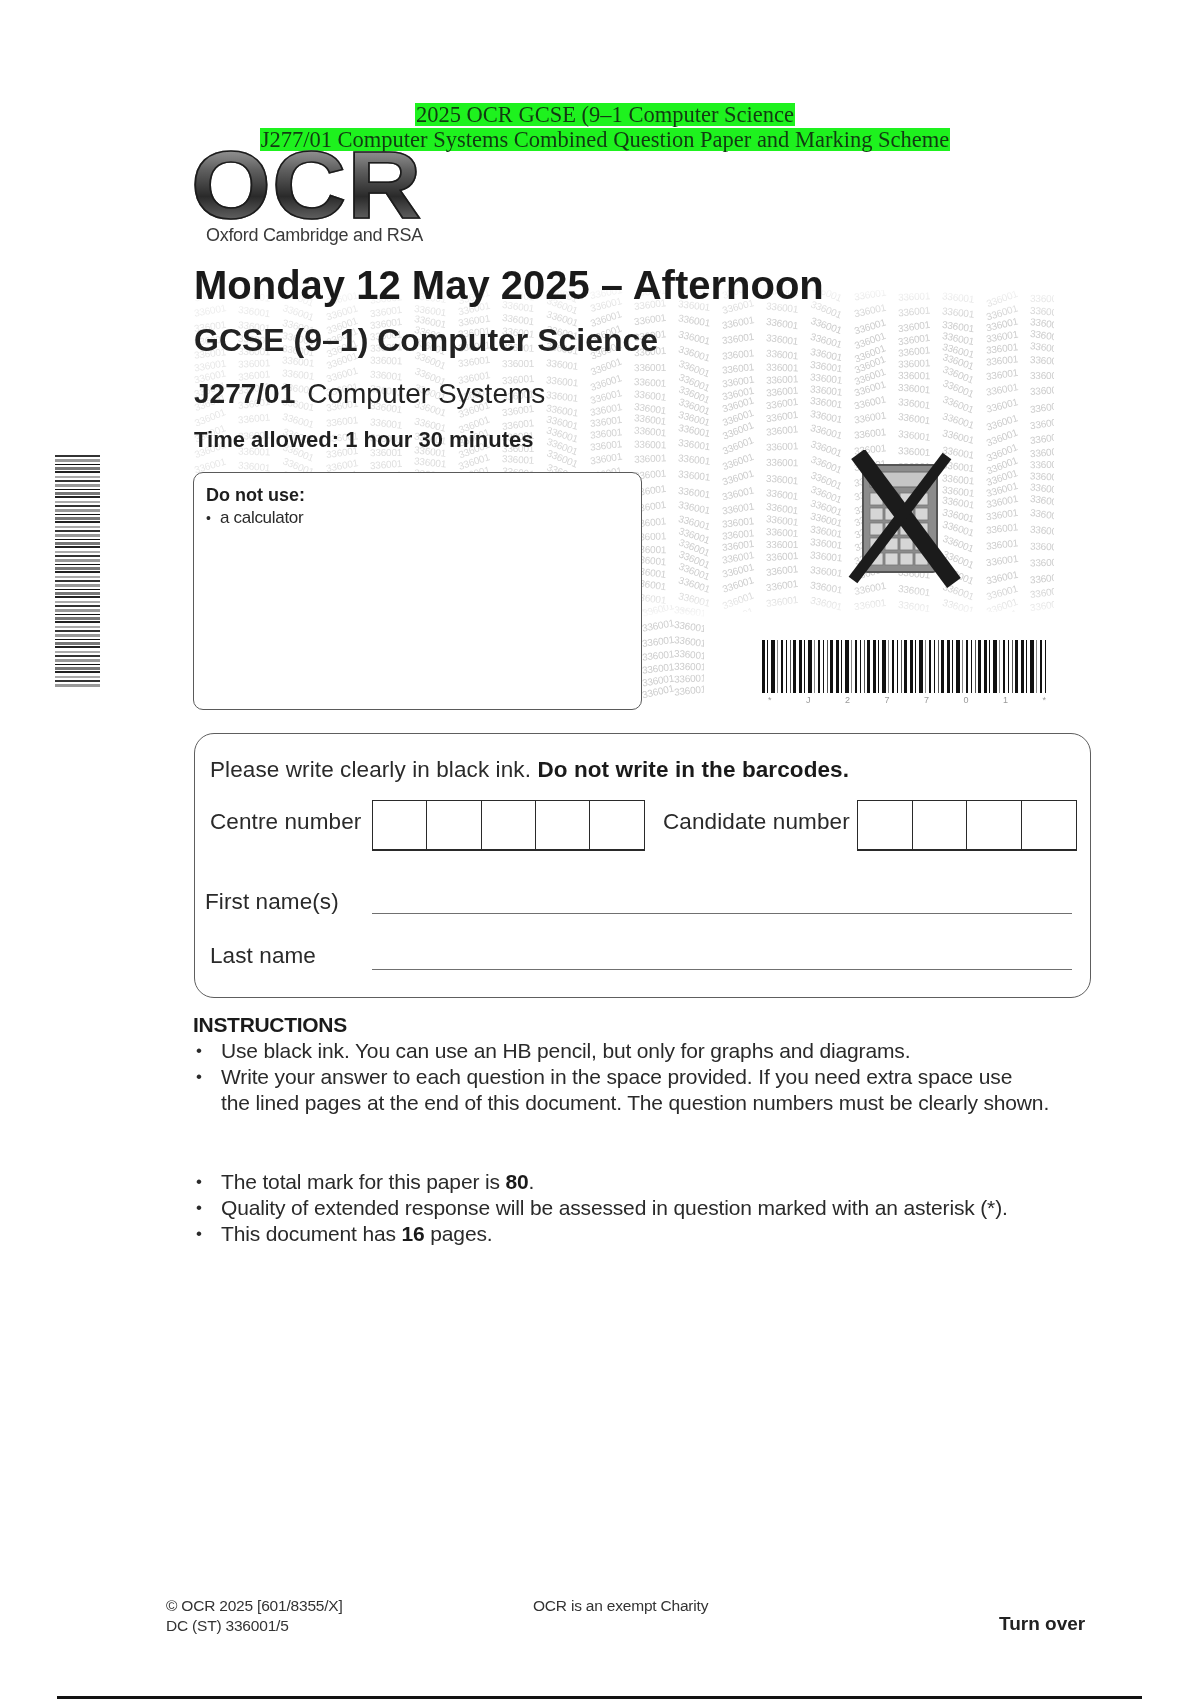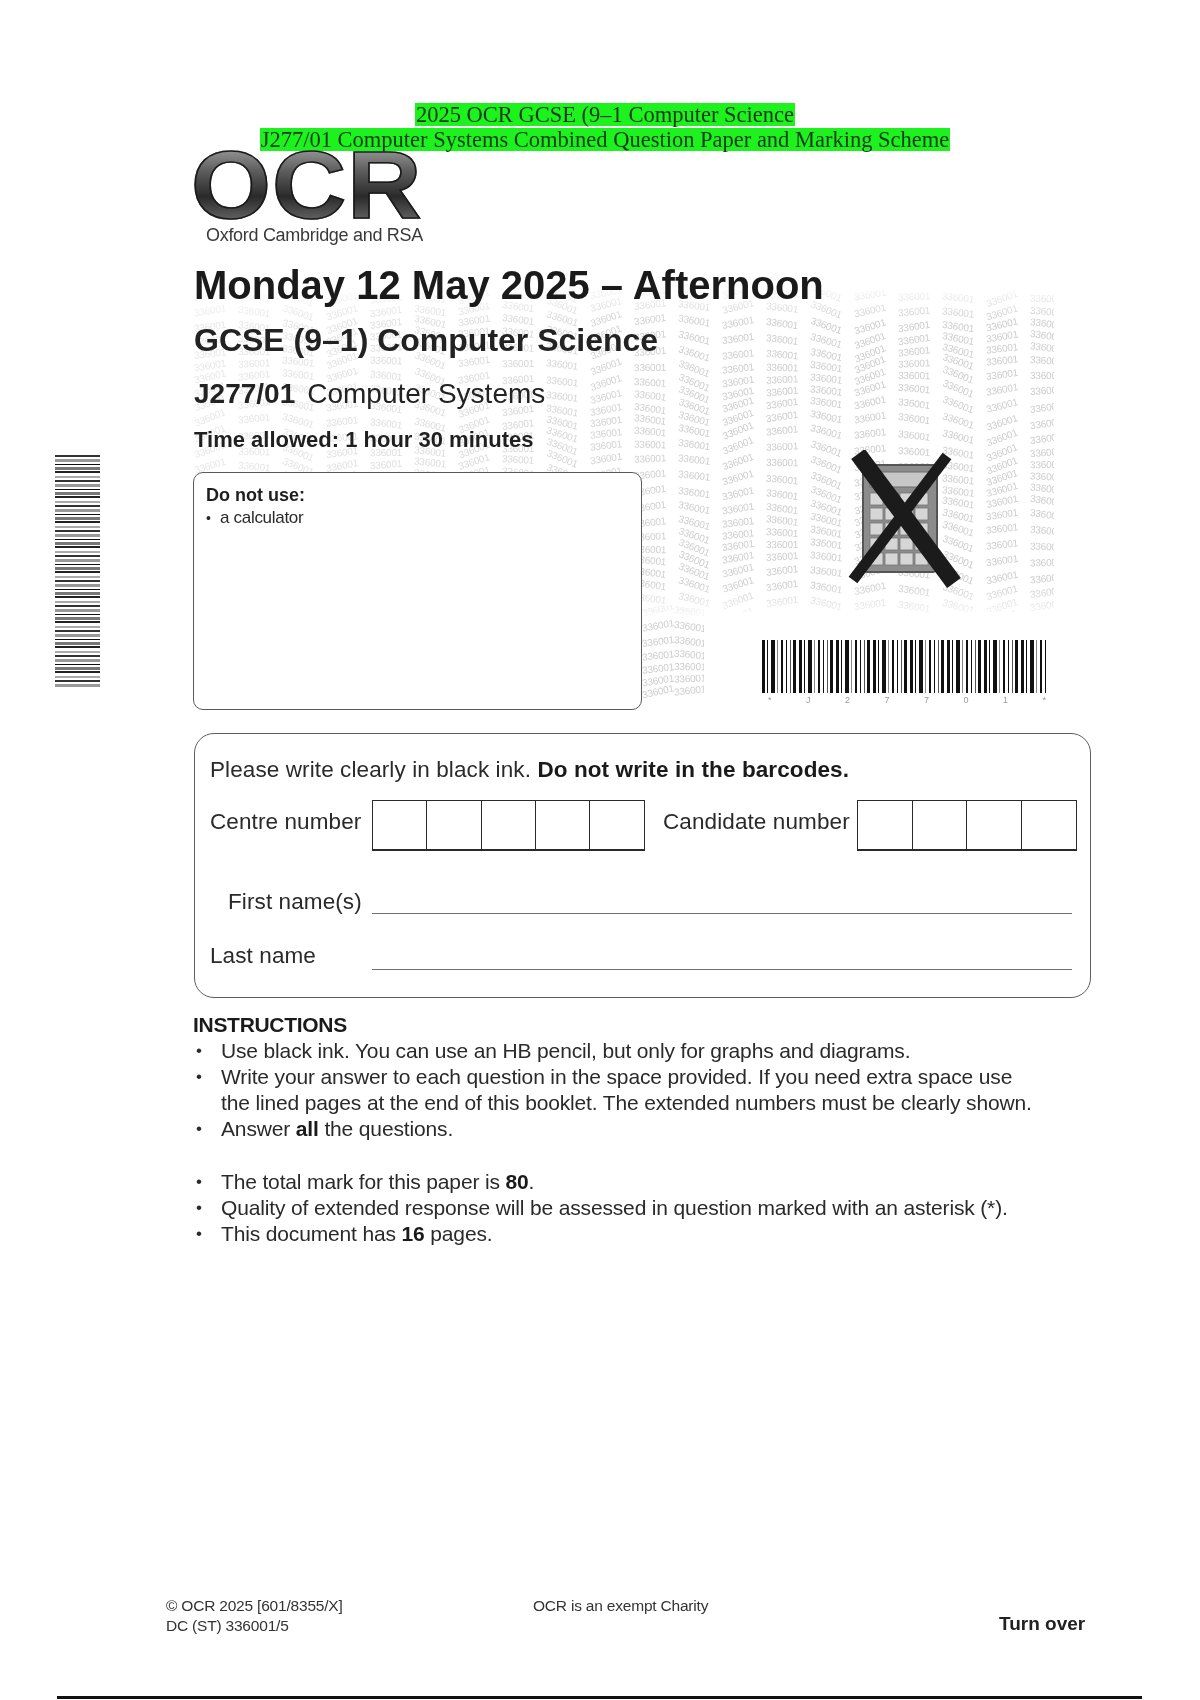--- a/index.html
+++ b/index.html
@@ -646,33 +646,32 @@
     </div>
 
     <div class="f-text" style="left:468px;top:75px">Candidate number</div>
     <div class="digits" style="left:662px;width:220px">
       <input type="text" maxlength="1" value="" style="">
       <input type="text" maxlength="1" value="" style="">
       <input type="text" maxlength="1" value="" style="">
       <input type="text" maxlength="1" value="" style="">
     </div>
 
-    <div class="f-text" style="left:33px;top:155px">First name(s)</div>
+    <div class="f-text" style="left:10px;top:155px">First name(s)</div>
     <input class="name-line" type="text" style="top: 156px;" value="">
 
     <div class="f-text" style="left:15px;top:209px">Last name</div>
     <input class="name-line" type="text" style="top: 212px;" value="">
   </div>
 
   <div class="section" style="top:1012px">
     <h2>INSTRUCTIONS</h2>
     <div class="li"><span>Use black ink. You can use an HB pencil, but only for graphs and diagrams.</span></div>
     <div class="li"><span>Write your answer to each question in the space provided. If you need extra space use</span></div>
-    <div class="cont"><span>the lined pages at the end of this booklet. The extended numbers must be clearly shown.</span></div>
-    <div class="li"><span>Answer </span><b>all</b><span> the questions.</span></div>
+    <div class="cont"><span>the lined pages at the end of this document. The question numbers must be clearly shown.</span></div>
   </div>
 
   <div class="section" style="top:1169px">
     <div class="li"><span>The total mark for this paper is </span><b>80</b><span>.</span></div>
     <div class="li"><span>Quality of extended response will be assessed in question marked with an asterisk (*).</span></div>
     <div class="li"><span>This document has </span><b>16</b><span> pages.</span></div>
   </div>
 
 
   <div class="foot" style="left:166px;top:1596px">© OCR 2025 [601/8355/X]</div>

